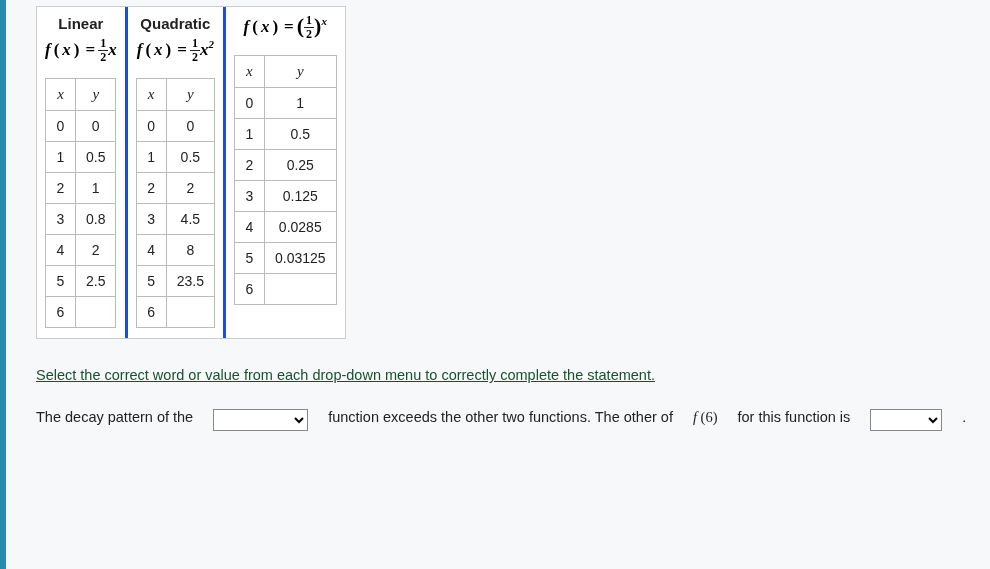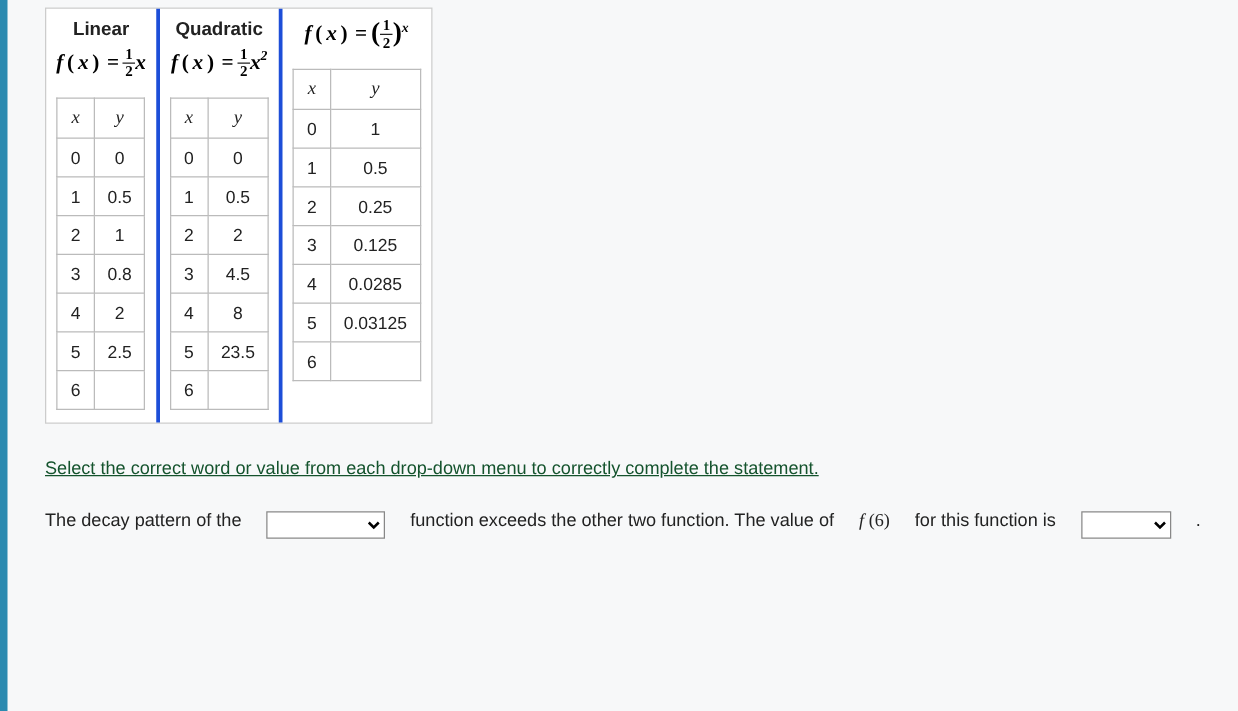--- a/index.html
+++ b/index.html
@@ -241,19 +241,19 @@
           </tbody>
       </table>
     </div>
   </div>
 
   <div class="instruction">Select the correct word or value from each drop-down menu to correctly complete the statement.</div>
 
   <div class="statement">
     <span>The decay pattern of the</span>
     <select><option></option></select>
-    <span>function exceeds the other two function. The value of</span>
+    <span>function exceeds the other two functions. The other of</span>
     <span class="fxn"><span>f</span>&nbsp;<span class="plain">(6)</span></span>
     <span>for this function is</span>
     <select class="narrow"><option></option></select>
     <span>.</span>
   </div>
 </div>
 
 </body></html>

